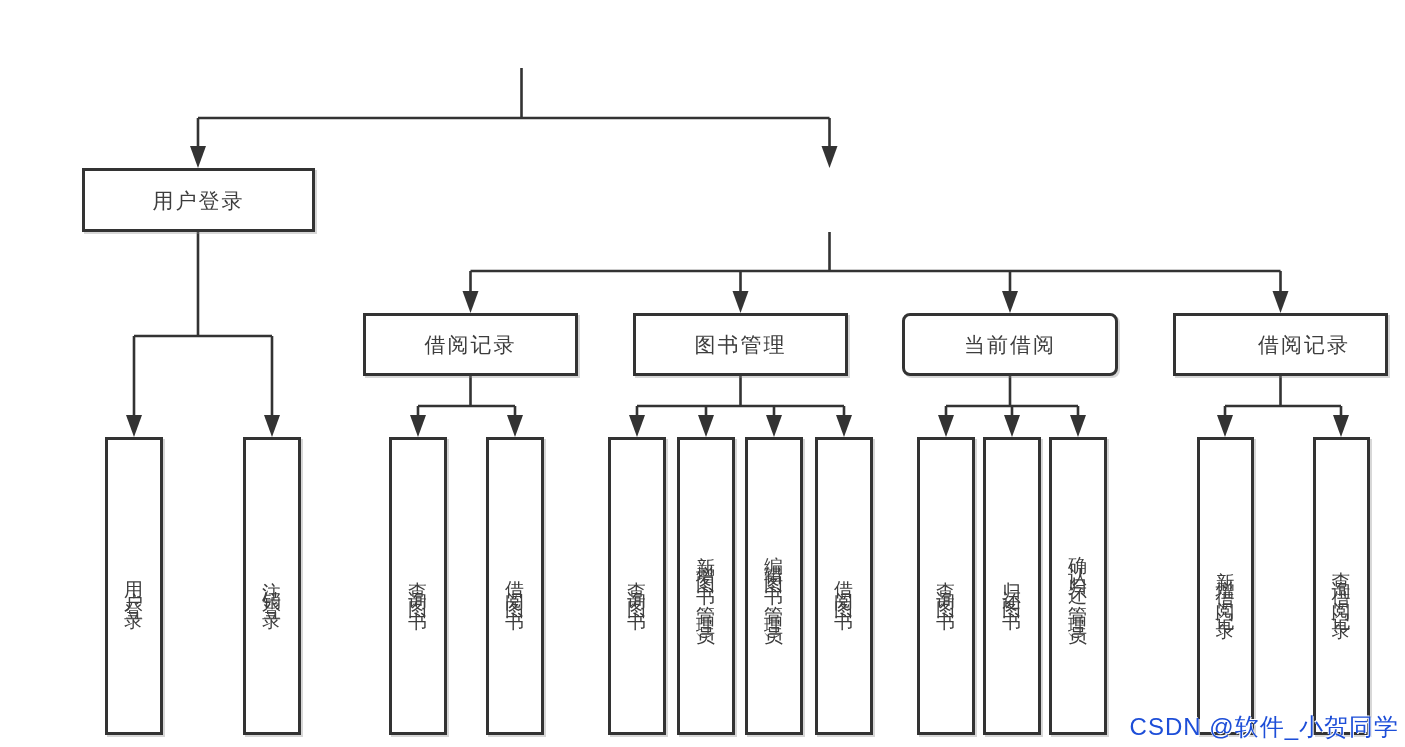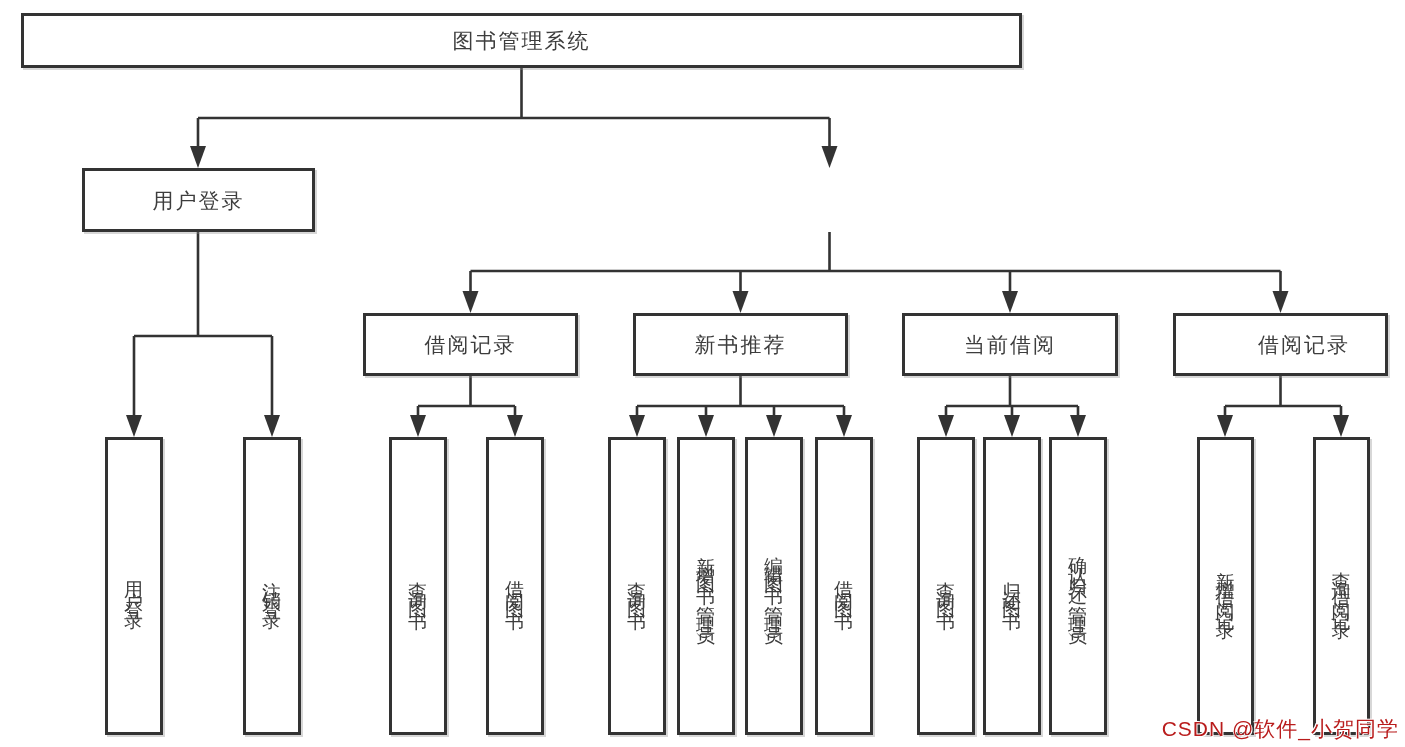--- a/index.html
+++ b/index.html
@@ -43,21 +43,21 @@
   }
   
   .node-root { left: 21px; top: 13px; width: 1001px; height: 55px; }
   
   .node-user-login   { left: 82px;  top: 168px; width: 233px; height: 64px; }
   .node-book-mgmt    { left: 712px; top: 168px; width: 235px; height: 64px; }
   
   .node-l3 { top: 313px; height: 63px; }
   .node-new-book     { left: 363px;  width: 215px; }
   .node-book-borrow  { left: 633px;  width: 215px; }
-  .node-cur-borrow   { left: 902px;  width: 216px; }
+  .node-cur-borrow   { left: 902px;  width: 216px; border-radius: 8px; }
   .node-rec-borrow   { left: 1173px; width: 215px; padding-left: 47px; }
   
   .leaf { top: 437px; width: 58px; height: 298px; }
   .leaf .vlabel {
     writing-mode: vertical-rl;
     font-size: 19px;
     letter-spacing: 10px;
     line-height: 1;
     color: #3d3d3d;
   }
@@ -71,22 +71,22 @@
   .leaf-8  { left: 815px;  }
   .leaf-9  { left: 917px;  }
   .leaf-10 { left: 983px;  }
   .leaf-11 { left: 1049px; }
   .leaf-12 { left: 1197px; width: 57px; }
   .leaf-13 { left: 1313px; width: 57px; }
   .watermark {
     position: absolute;
     right: 6px;
     bottom: 4px;
-    font-size: 21px;
-    color: #b91c1c;
+    font-size: 24px;
+    color: #1d4ed8;
     letter-spacing: 1px;
     text-shadow: 1px 1px 0 #ffffff, -1px -1px 0 #ffffff;
     z-index: 5;
     white-space: nowrap;
   }
 </style>
 </head>
 <body>
 
 <div class="canvas">
@@ -131,33 +131,30 @@
 
       <polygon points="938,415 954,415 946,437"></polygon>
       <polygon points="1004,415 1020,415 1012,437"></polygon>
       <polygon points="1070,415 1086,415 1078,437"></polygon>
 
       <polygon points="1217,415 1233,415 1225,437"></polygon>
       <polygon points="1333,415 1349,415 1341,437"></polygon>
     </g>
   </svg>
 
-  <div class="node node-root">
-    <span class="label">图书管理系统</span>
-  </div>
 
   <div class="node node-user-login">
     <span class="label">用户登录</span>
   </div>
 
   <div class="node node-l3 node-new-book">
     <span class="label">借阅记录</span>
   </div>
   <div class="node node-l3 node-book-borrow">
-    <span class="label">新书推荐</span>
+    <span class="label">图书管理</span>
   </div>
   <div class="node node-l3 node-cur-borrow">
     <span class="label">当前借阅</span>
   </div>
   <div class="node node-l3 node-rec-borrow">
     <span class="label">借阅记录</span>
   </div>
 
   <div class="node leaf leaf-1">
     <span class="vlabel">用户登录</span>

